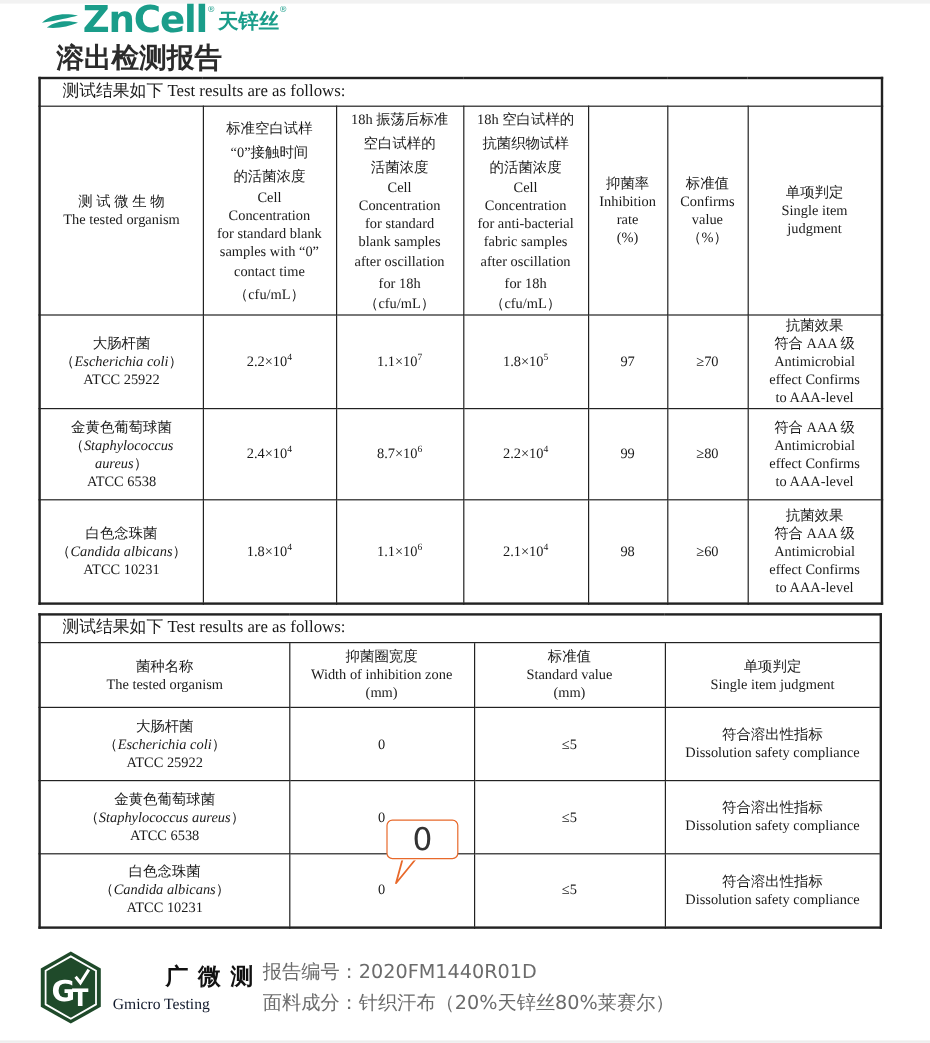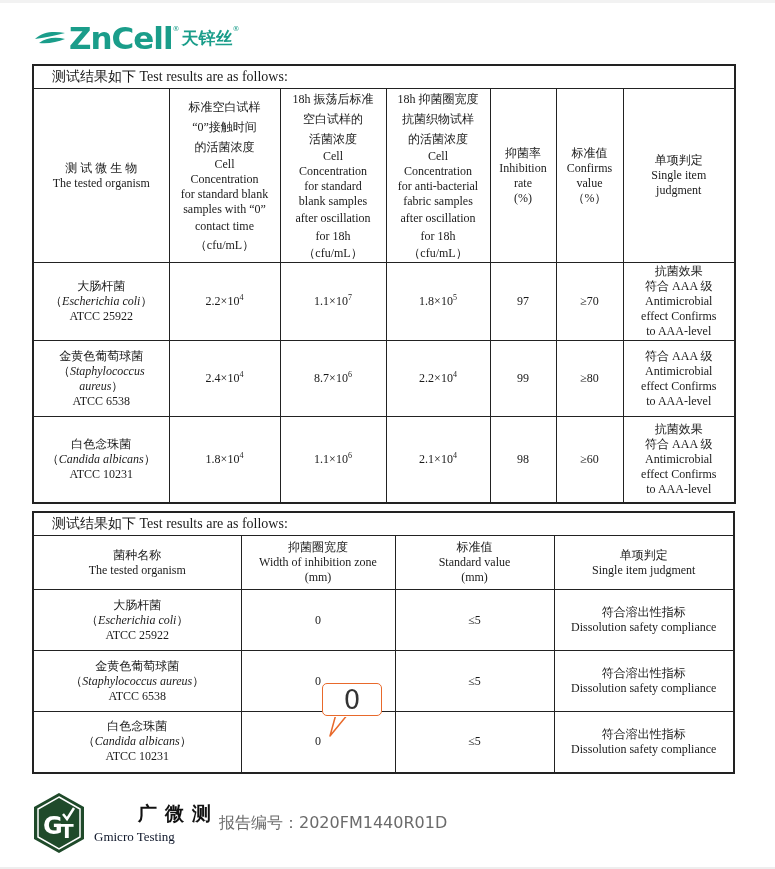--- a/index.html
+++ b/index.html
@@ -1,18 +1,18 @@
 <!DOCTYPE html>
 <html><head>
 <meta charset="utf-8">
 <style>
   html,body{margin:0;padding:0;background:#fff;}
   body{width:775px;height:869px;position:relative;overflow:hidden;font-family:"Liberation Serif","DejaVu Serif",serif;color:#1a1a1a;}
   .topbar{position:absolute;left:0;top:0;width:775px;height:3px;background:#f2f2f2;}
-  .header{position:absolute;left:33px;top:18px;height:40px;display:flex;align-items:center;}
+  .header{position:absolute;left:33px;top:2px;height:40px;display:flex;flex-direction:column;}
   .brand{display:flex;align-items:center;}
   .brand-leaf{width:34px;height:22px;margin-right:2px;}
   .brand-name{font-family:"DejaVu Sans",sans-serif;font-weight:bold;font-size:31px;color:#1a9d8a;letter-spacing:-1px;line-height:1;}
   .brand-reg{font-family:"DejaVu Sans",sans-serif;font-size:7px;color:#1a9d8a;align-self:flex-start;margin-top:2px;}
   .brand-cn{font-family:"DejaVu Sans",sans-serif;font-size:17px;font-weight:bold;color:#1a9d8a;margin-left:2px;}
   .doc-title{font-family:"DejaVu Sans",sans-serif;font-weight:bold;font-size:23px;color:#2b2b2b;margin-left:14px;}
   .tbl{position:absolute;border-collapse:collapse;table-layout:fixed;font-size:12px;line-height:1.25;}
   .tbl td{border:1.5px solid #222;text-align:center;vertical-align:middle;padding:0 2px;}
   .tbl .caption-cell{text-align:left;font-size:14px;padding:2px 18px;height:18px;}
   .t1{left:32px;top:64px;width:702px;border:2px solid #222;}
@@ -39,20 +39,21 @@
   <div class="brand">
     <svg class="brand-leaf" viewBox="0 0 34 22">
       <path d="M2 12 C10 4, 22 4, 32 6 C24 8, 16 10, 2 12 Z" fill="#1a9d8a"></path>
       <path d="M6 16 C14 10, 24 10, 32 12 C24 15, 16 17, 6 16 Z" fill="#1a9d8a"></path>
     </svg>
     <span class="brand-name">ZnCell</span>
     <span class="brand-reg">®</span>
     <span class="brand-cn">天锌丝</span>
     <span class="brand-reg">®</span>
   </div>
+  <span class="doc-title">溶出检测报告</span>
 </div>
 
 <table class="tbl t1">
   <colgroup>
     <col style="width:136px">
       <col style="width:111px">
       <col style="width:106px">
       <col style="width:104px">
       <col style="width:66px">
       <col style="width:67px">
@@ -84,21 +85,21 @@
       <span class="line" style="line-height:20px">活菌浓度</span>
       <span class="line">Cell</span>
       <span class="line">Concentration</span>
       <span class="line">for standard</span>
       <span class="line">blank samples</span>
       <span class="line" style="line-height:19px">after oscillation</span>
       <span class="line" style="line-height:17px">for 18h</span>
       <span class="line" style="line-height:17px">（cfu/mL）</span>
     </td>
     <td>
-      <span class="line" style="line-height:20px">18h 抑菌圈宽度</span>
+      <span class="line" style="line-height:20px">18h 空白试样的</span>
       <span class="line" style="line-height:20px">抗菌织物试样</span>
       <span class="line" style="line-height:20px">的活菌浓度</span>
       <span class="line">Cell</span>
       <span class="line">Concentration</span>
       <span class="line">for anti-bacterial</span>
       <span class="line">fabric samples</span>
       <span class="line" style="line-height:19px">after oscillation</span>
       <span class="line" style="line-height:17px">for 18h</span>
       <span class="line" style="line-height:17px">（cfu/mL）</span>
     </td>
@@ -272,16 +273,17 @@
     <text x="11" y="42" font-family="DejaVu Sans" font-weight="bold" font-size="24" fill="#fff">G</text>
     <text x="28" y="46" font-family="DejaVu Sans" font-weight="bold" font-size="20" fill="#fff">T</text>
     <path d="M31 22 L35 27 L42 16" fill="none" stroke="#fff" stroke-width="2.5"></path>
   </svg>
   <div class="gt-text">
     <span class="gt-cn">广微测</span>
     <span class="gt-en">Gmicro Testing</span>
   </div>
   <div class="report-info">
     <div><span>报告编号：</span><span>2020FM1440R01D</span></div>
+    <div><span>面料成分：</span><span>针织汗布（20%天锌丝80%莱赛尔）</span></div>
   </div>
 </div>
 
 <div class="bottombar"></div>
 
 </body></html>

